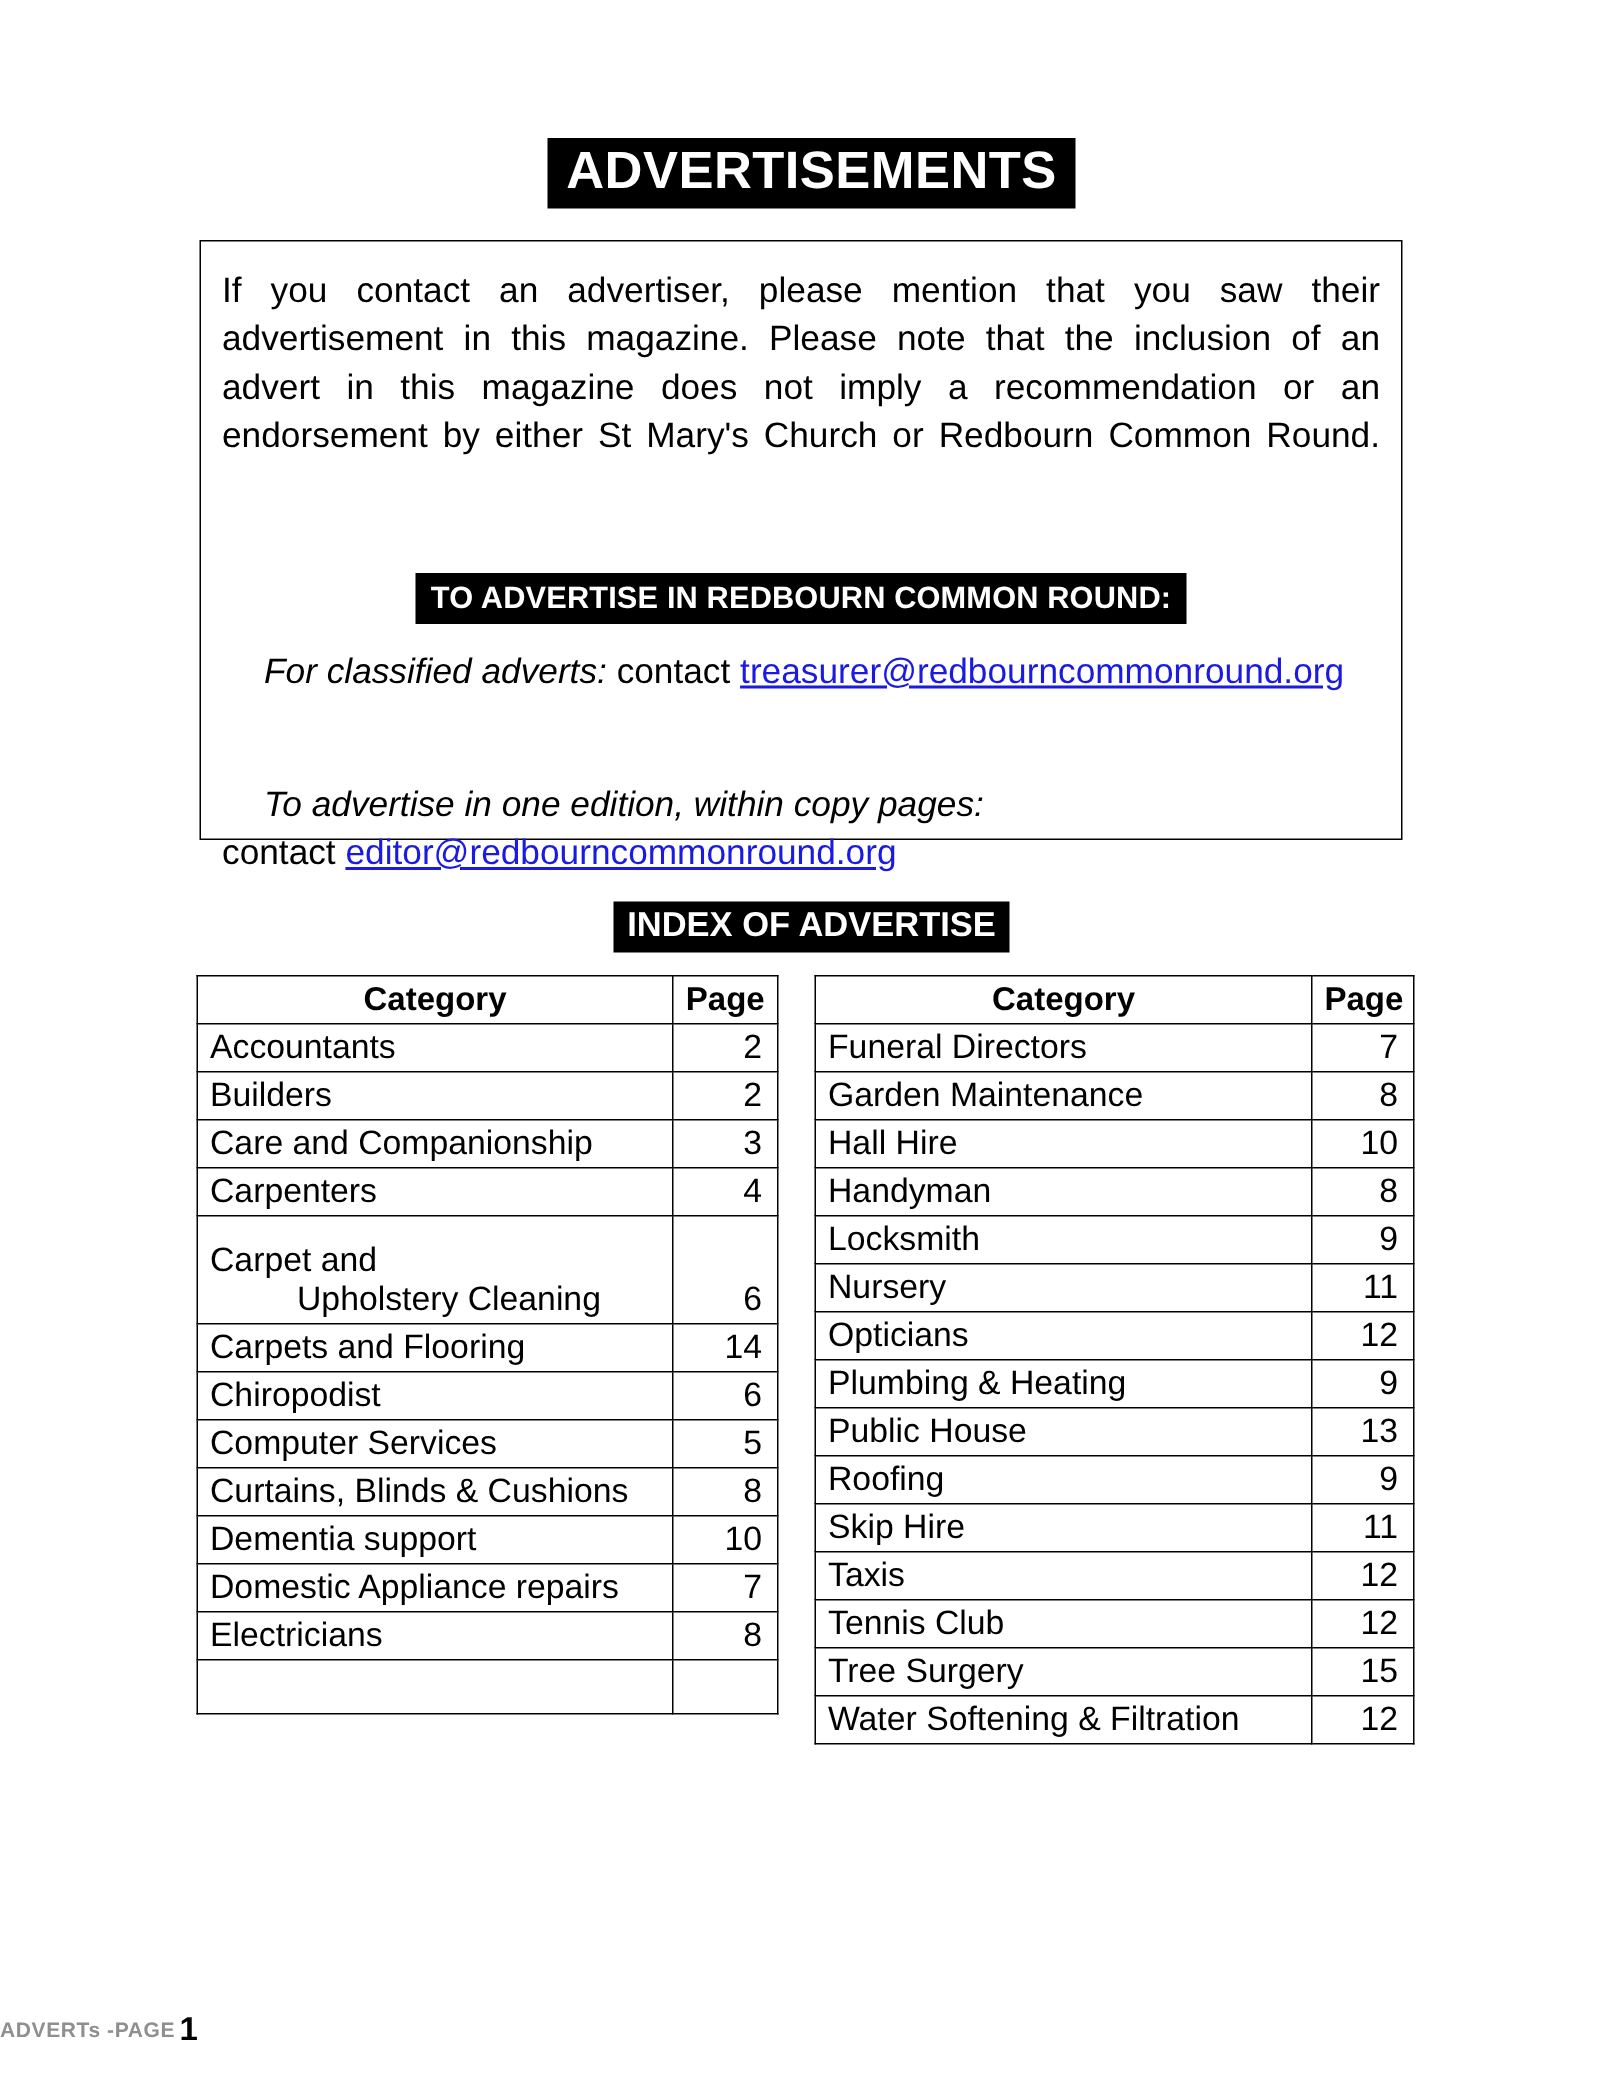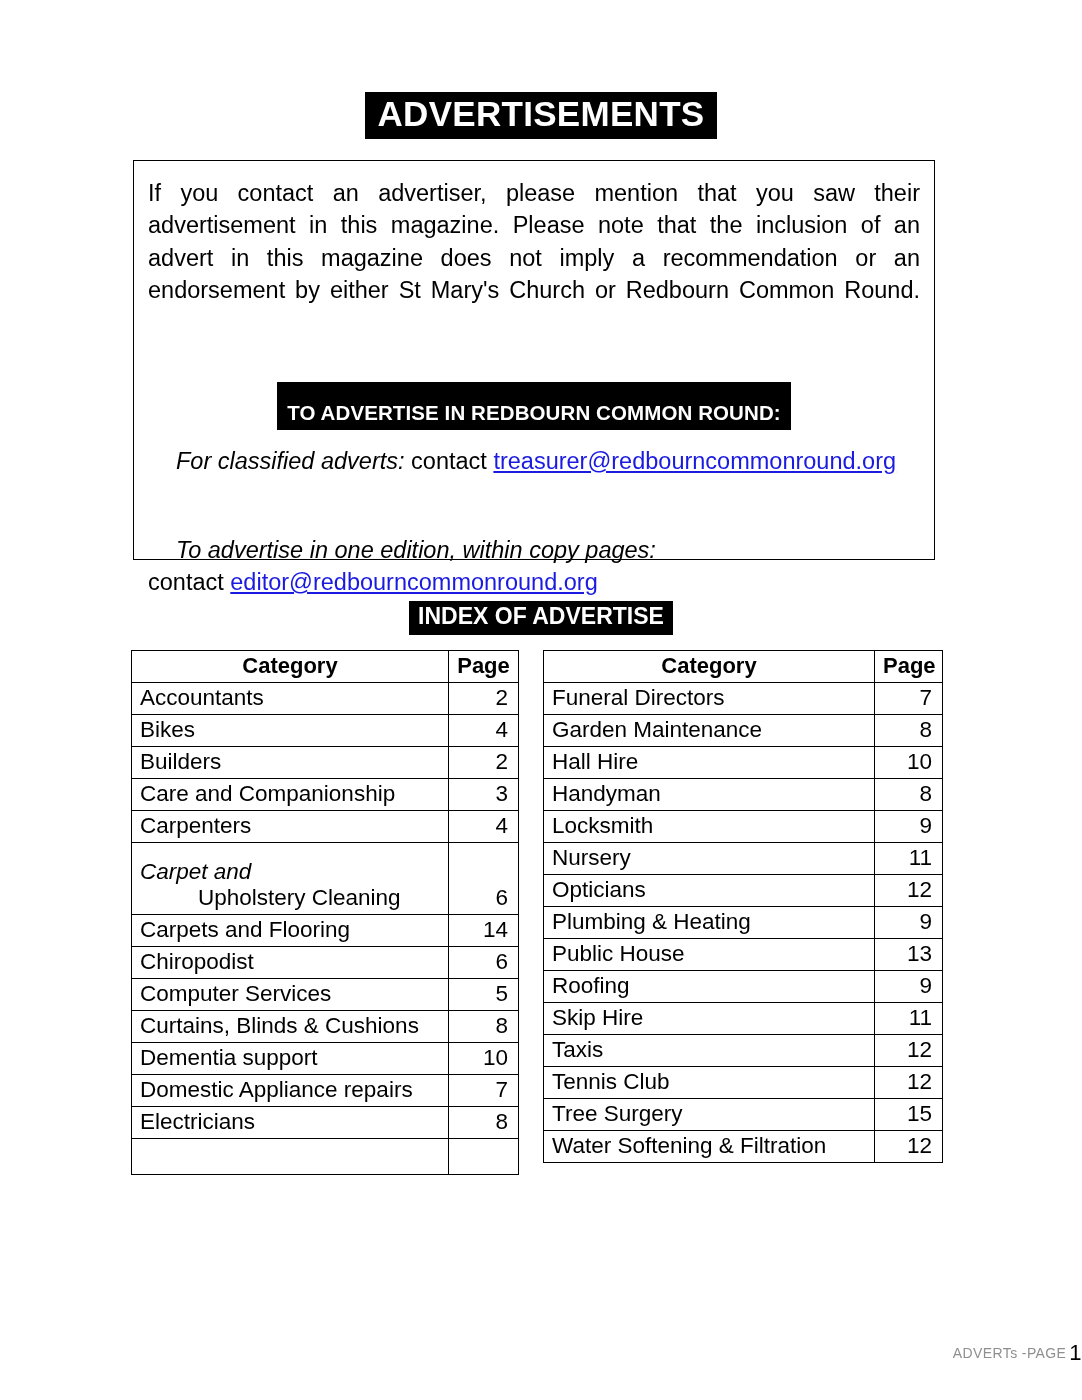--- a/index.html
+++ b/index.html
@@ -68,21 +68,21 @@
   .advertise-banner-wrap {
     margin-top: 43px;
     text-align: center;
   }
   .advertise-banner {
     display: inline-block;
     background: #000000;
     color: #ffffff;
     font-size: 20.5px;
     font-weight: bold;
-    padding: 19px 10px 4px 10px;
+    padding: 5px 10px 4px 10px;
     line-height: 1.2;
     letter-spacing: 0.1px;
   }
 
   .contact-line {
     font-size: 23.5px;
     line-height: 1.35;
     margin-top: 16px;
   }
   .contact-line.second-block {
@@ -173,24 +173,25 @@
     display: block;
     padding-left: 58px;
   }
 
   
   .footer {
     position: absolute;
     left: 0;
     top: 1340px;
     width: 1082px;
-    text-align: right;
+    text-align: left;
     color: #8f8f8f;
     font-size: 14px;
     letter-spacing: 0.4px;
+    font-weight: bold;
   }
   .footer .pagenum {
     color: #000000;
     font-size: 22px;
     vertical-align: -2px;
     margin-left: 3px;
   }
 </style>
 </head>
 <body>
@@ -236,37 +237,33 @@
           <th>Category</th>
           <th>Page</th>
         </tr>
       </thead>
       <tbody id="left-body">
           <tr>
             <td class="cat">Accountants</td>
             <td class="page">2</td>
           </tr>
           <tr>
-            <td class="cat">Bikes</td>
-            <td class="page">4</td>
-          </tr>
-          <tr>
             <td class="cat">Builders</td>
             <td class="page">2</td>
           </tr>
           <tr>
             <td class="cat">Care and Companionship</td>
             <td class="page">3</td>
           </tr>
           <tr>
             <td class="cat">Carpenters</td>
             <td class="page">4</td>
           </tr>
           <tr>
-            <td class="cat tall"><span style="display: block; font-style: italic;">Carpet and</span><span class="indent-line">Upholstery Cleaning</span></td>
+            <td class="cat tall"><span style="display: block;">Carpet and</span><span class="indent-line">Upholstery Cleaning</span></td>
             <td class="page tall">6</td>
           </tr>
           <tr>
             <td class="cat">Carpets and Flooring</td>
             <td class="page">14</td>
           </tr>
           <tr>
             <td class="cat">Chiropodist</td>
             <td class="page">6</td>
           </tr>

